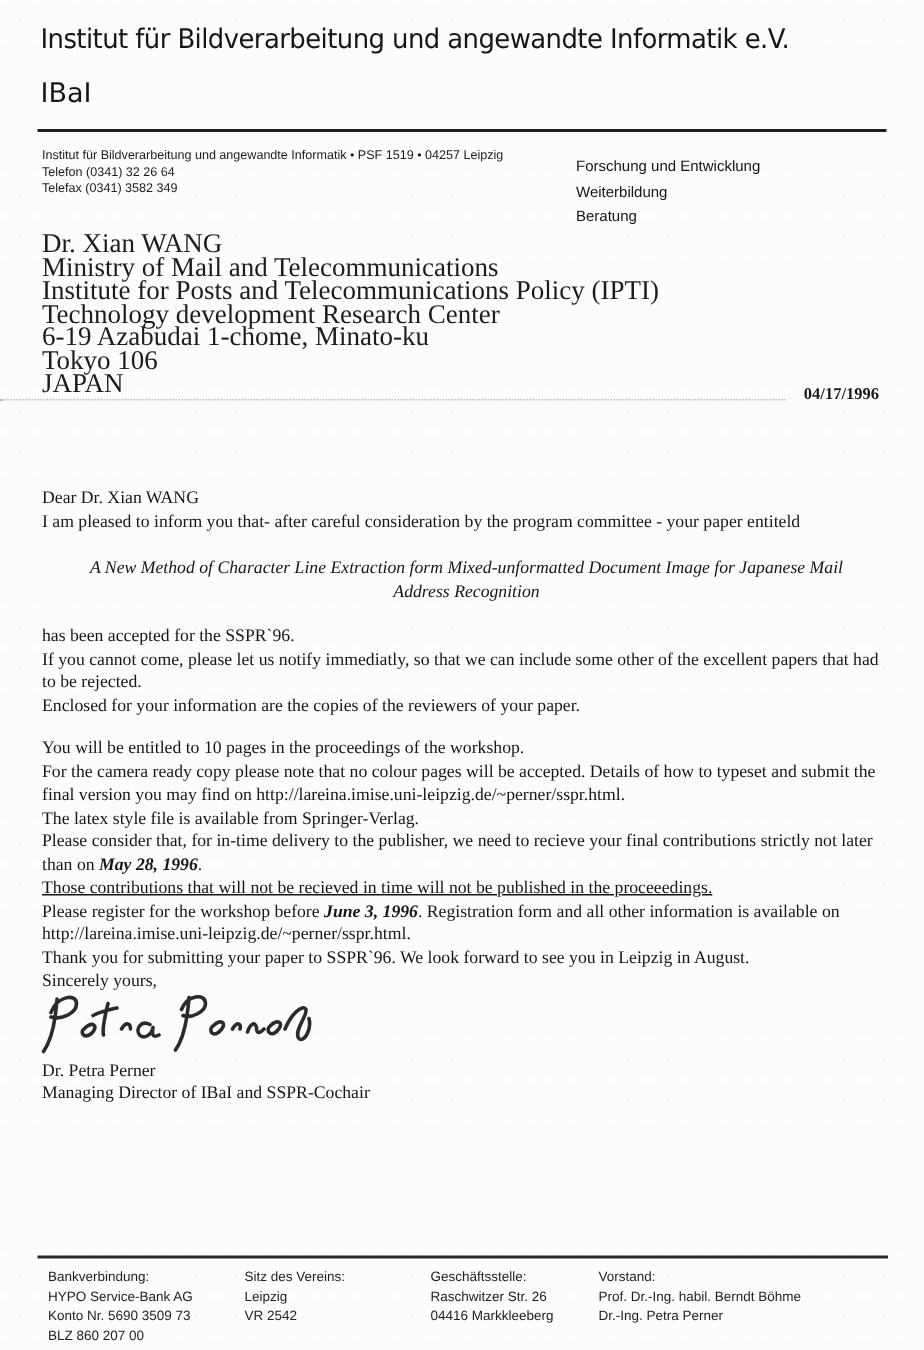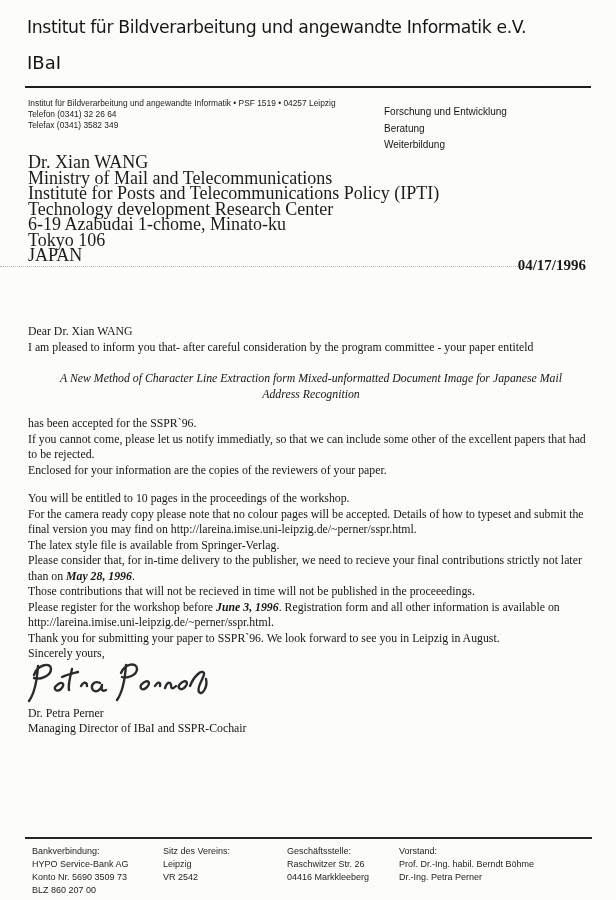--- a/index.html
+++ b/index.html
@@ -26,33 +26,33 @@
     position:absolute;left:28px;top:98px;
     font-family:"Liberation Sans", sans-serif;font-size:8.4px;line-height:11px;color:#1d1d1d;
   }
   .services{
     position:absolute;left:384px;top:104px;
     font-family:"Liberation Sans", sans-serif;font-weight:normal;font-size:10px;line-height:16.5px;color:#151515;
   }
   
   .recipient{position:absolute;left:28px;top:155px;font-size:18px;line-height:15.5px;}
   .fold-line{position:absolute;left:0;top:266px;width:524px;border-top:1px dotted #b9b9b0;}
-  .dateline{position:absolute;top:257px;right:30px;font-size:15px;font-weight:bold;color:#191919;}
+  .dateline{position:absolute;top:257px;right:30px;font-size:11px;font-weight:bold;color:#191919;}
   
   .body{position:absolute;left:28px;top:324px;width:566px;font-size:11.8px;line-height:15.5px;color:#161616;}
   .body .para{margin:0;}
   .salutation{margin:0;}
   .p-intro{margin-top:15px;}
   .paper-title{margin-top:16px;text-align:center;font-style:italic;}
   .paper-title span{display:block;}
   .p-accept{margin-top:14px;}
   .p-enclosed{margin-top:11px;}
   .p-pages{margin-top:13px;}
   .p-deadline{margin-top:15px;}
-  .p-late{margin-top:11px;}
+  .p-late{margin-top:11px;text-decoration:underline;}
   .p-register{margin-top:9px;}
   .p-thanks{margin-top:11px;}
   .closing{margin-top:15px;}
   .bi{font-weight:bold;font-style:italic;}
   .sig-svg{display:block;margin:-2px 0 0 -3px;}
   .sig-name{margin:0;}
   .sig-title{margin:0;}
   
   .footer-rule{position:absolute;left:25px;right:24px;top:837px;border-top:2px solid #262626;}
   .fcol{
@@ -71,22 +71,22 @@
   <div class="header-rule"></div>
 
   <div class="sender-small">
     <div>Institut für  Bildverarbeitung und angewandte Informatik  • PSF 1519  • 04257 Leipzig</div>
     <div>Telefon (0341) 32 26 64</div>
     <div>Telefax (0341) 3582 349</div>
   </div>
 
   <div class="services">
     <div>Forschung und Entwicklung</div>
+    <div>Weiterbildung</div>
     <div>Beratung</div>
-    <div>Weiterbildung</div>
   </div>
 
   <div class="recipient">
     <div>Dr. Xian WANG</div>
     <div>Ministry of Mail and Telecommunications</div>
     <div>Institute for Posts and Telecommunications Policy (IPTI)</div>
     <div>Technology development Research Center</div>
     <div>6-19 Azabudai 1-chome, Minato-ku</div>
     <div>Tokyo 106</div>
     <div>JAPAN</div>

